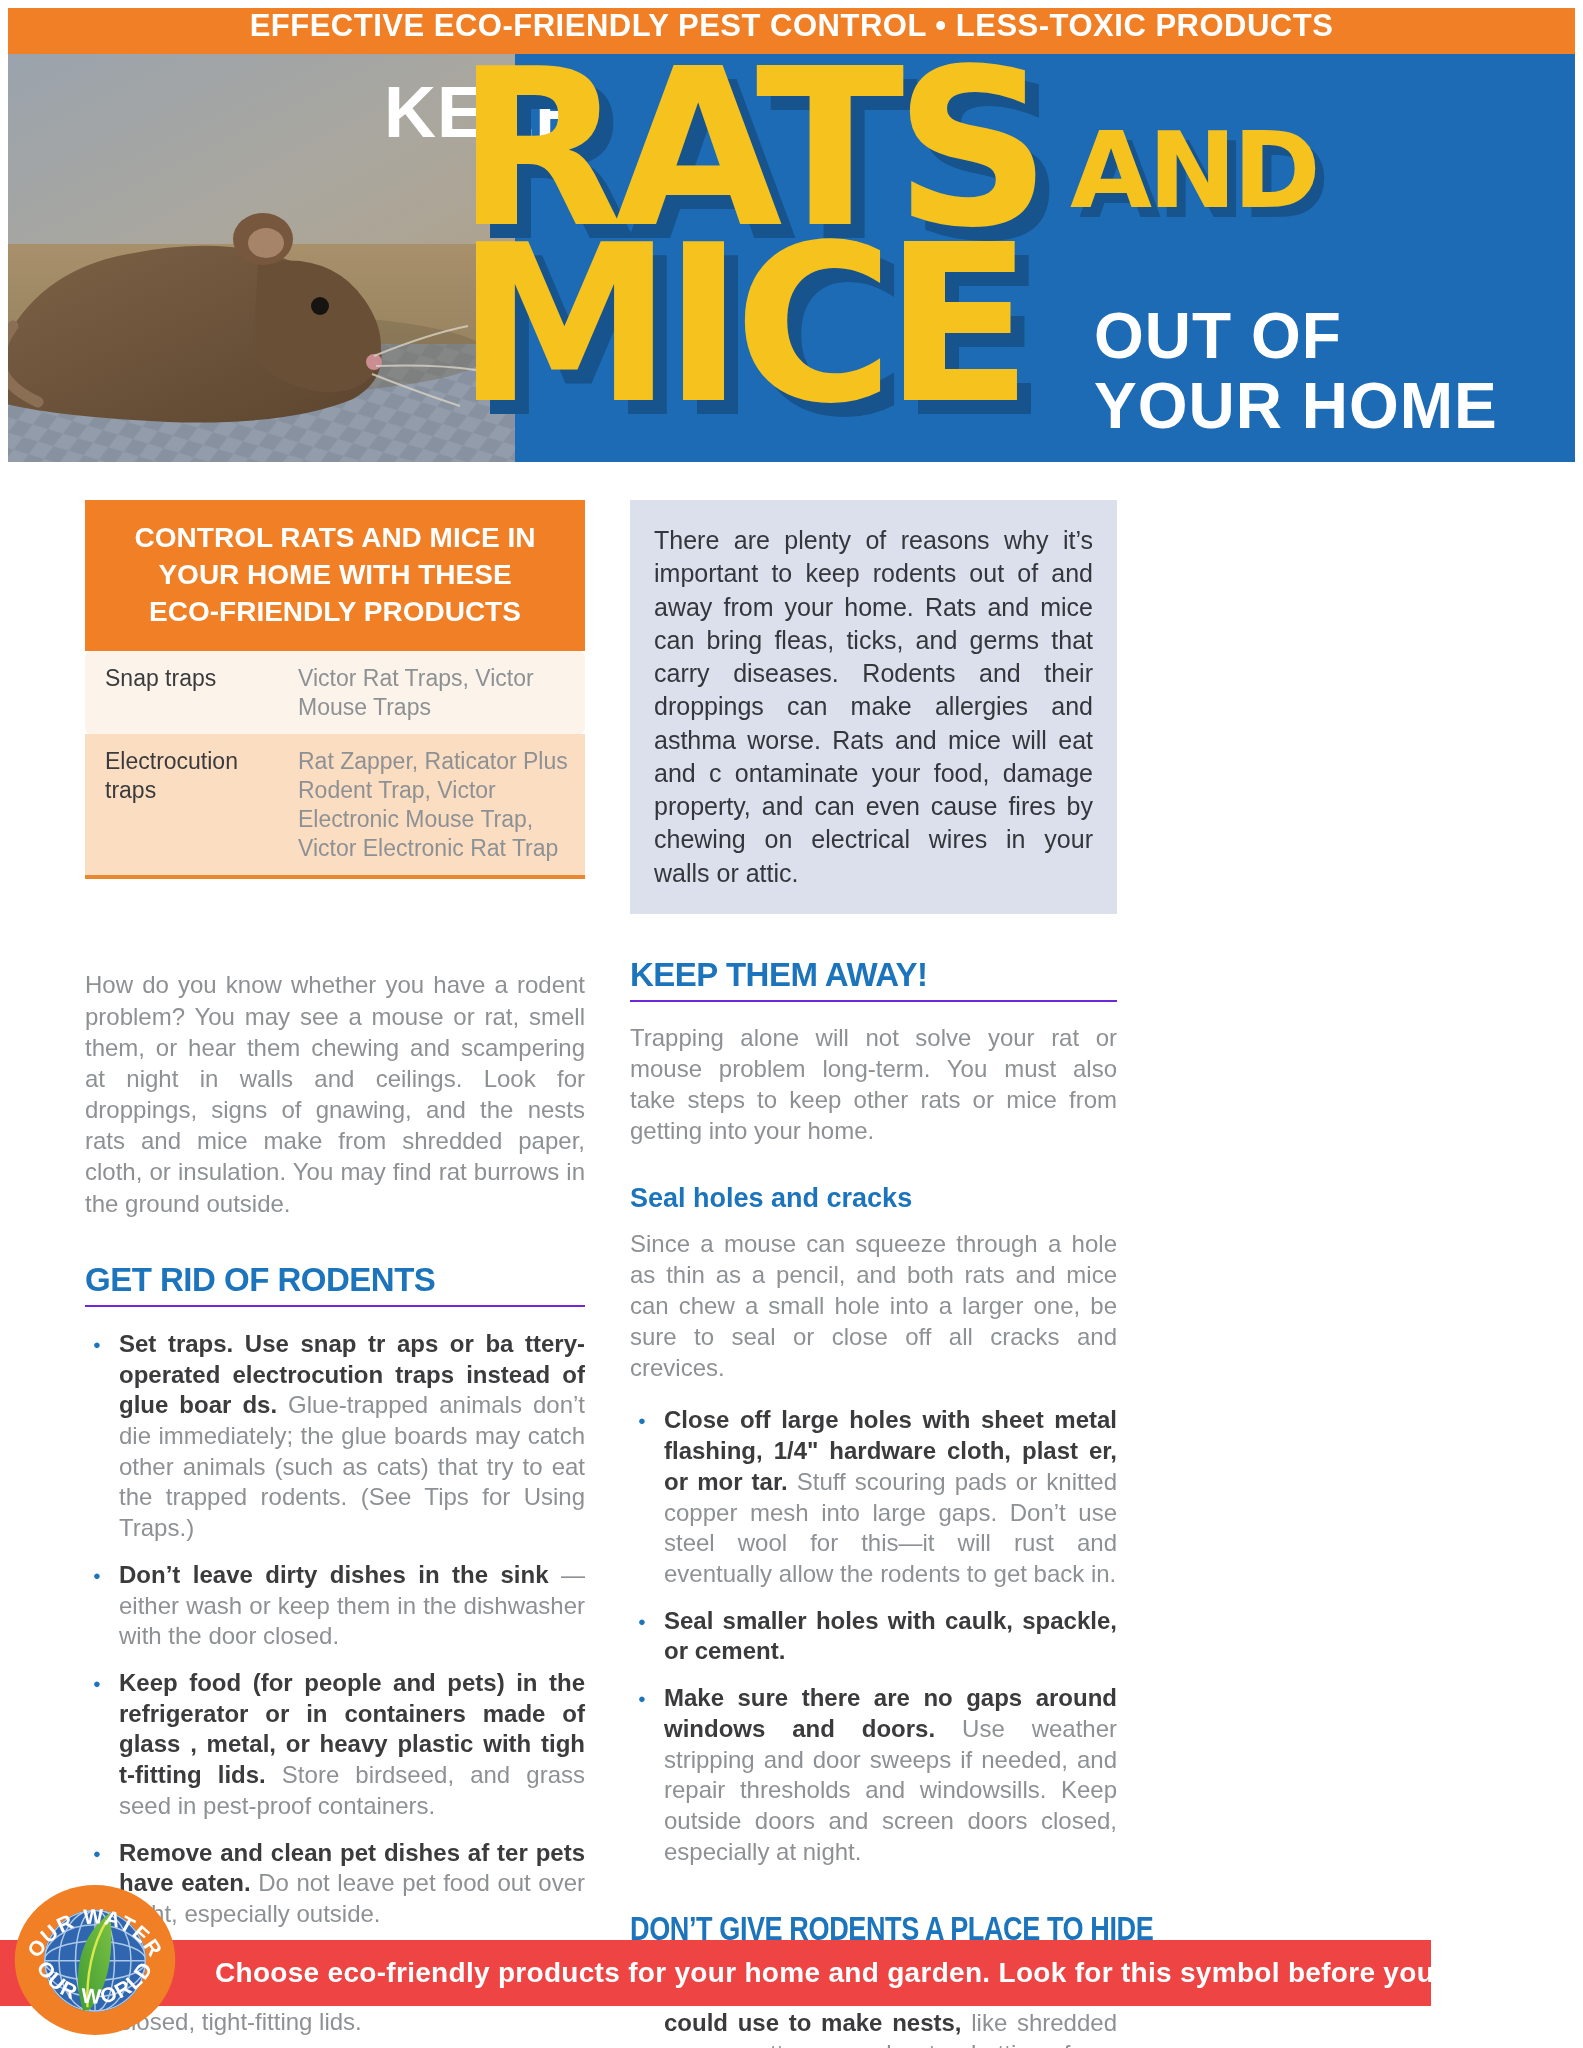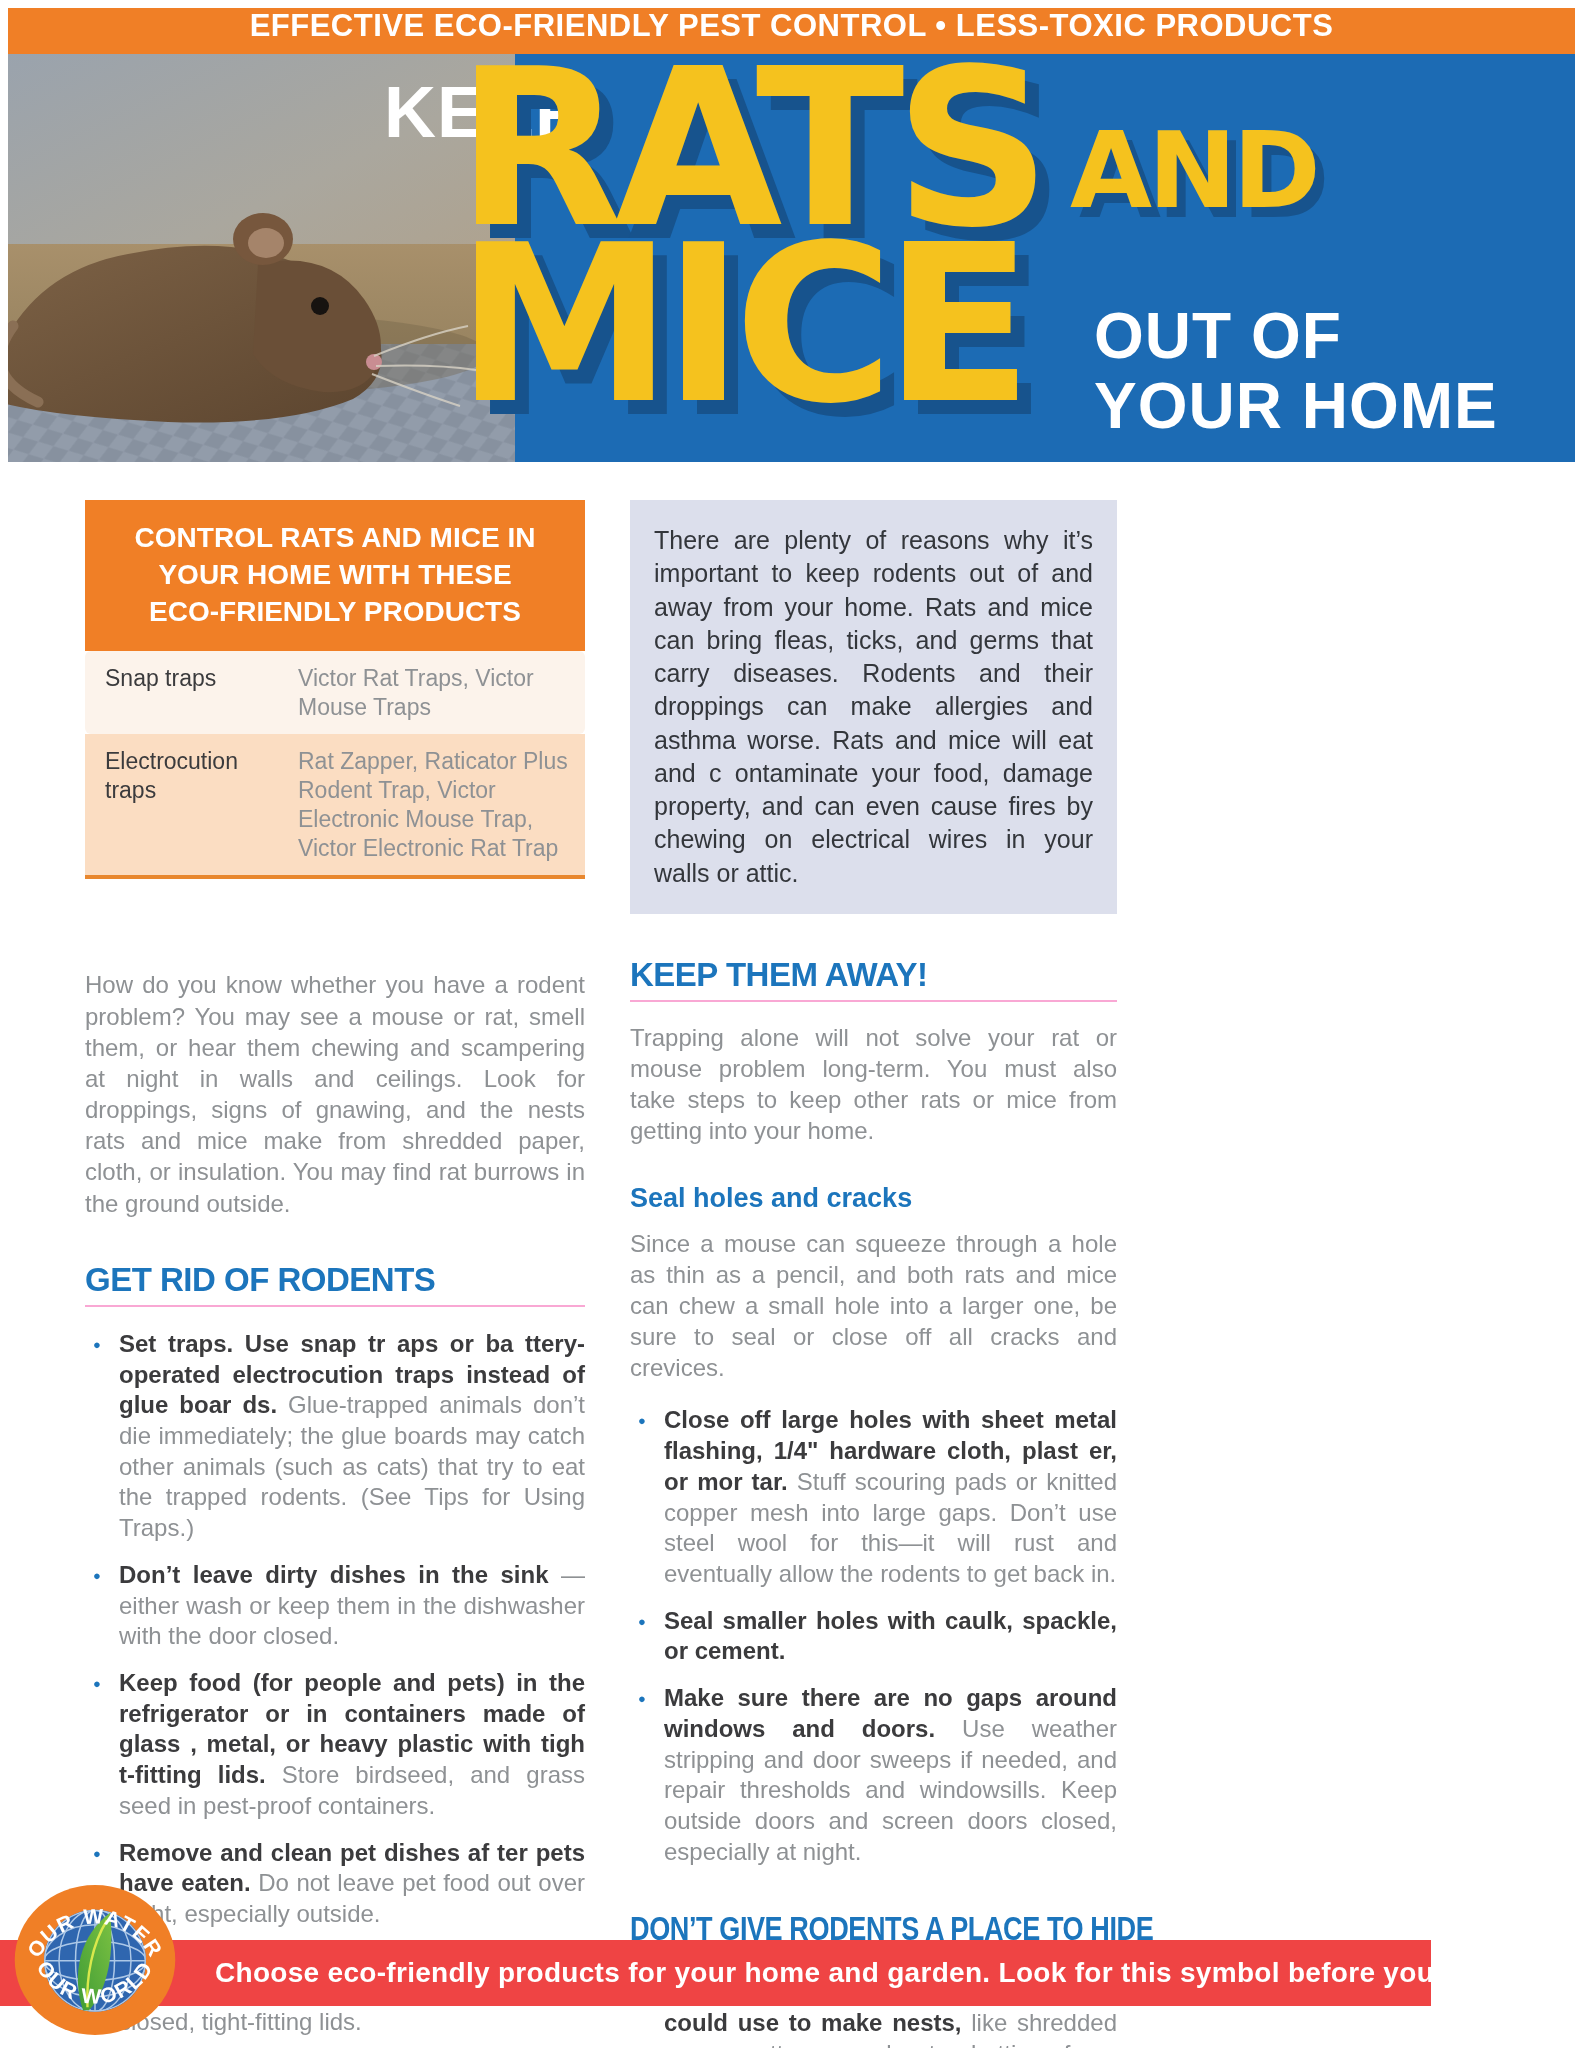--- a/index.html
+++ b/index.html
@@ -32,21 +32,21 @@
   .prow{display:grid;grid-template-columns:185px 1fr;padding:13px 12px 13px 20px;font-size:23px;line-height:1.25;column-gap:8px;}
   .products-table .prow:nth-of-type(1){background:#FCF3EB;border-radius:6px;}
   .products-table .prow:nth-of-type(2){background:#FBDDC2;}
   .prow .label{color:#3B3B3D;}
   .prow .value{color:#8E9194;}
 
   p{font-size:24px;line-height:1.3;text-align:justify;margin:0;}
   .gray{color:#8E9194;}
   .intro{margin-top:90px;}
 
-  h2{color:#1C75BC;font-size:33px;font-weight:bold;letter-spacing:-.5px;border-bottom:2px solid #f9a8d4;padding-bottom:6px;margin:42px 0 0 0;}
+  h2{color:#1C75BC;font-size:33px;font-weight:bold;letter-spacing:-.5px;border-bottom:2px solid #6d28d9;padding-bottom:6px;margin:42px 0 0 0;}
   h2 .h2t{display:inline-block;white-space:nowrap;transform-origin:left center;}
   h2 .squeeze{transform:scaleX(.82);}
   h3{color:#1C75BC;font-size:27px;font-weight:bold;margin:36px 0 14px 0;}
   .after-h2{margin-top:20px;}
 
   ul{list-style:none;margin:22px 0 0 0;padding:0;}
   li{position:relative;padding-left:34px;margin-bottom:16px;font-size:24px;line-height:1.28;text-align:justify;}
   li::before{content:"●";position:absolute;left:8px;top:8px;font-size:13px;color:#1C75BC;}
   li .b{font-weight:bold;color:#3B3B3D;}
   li .g{color:#8E9194;}

